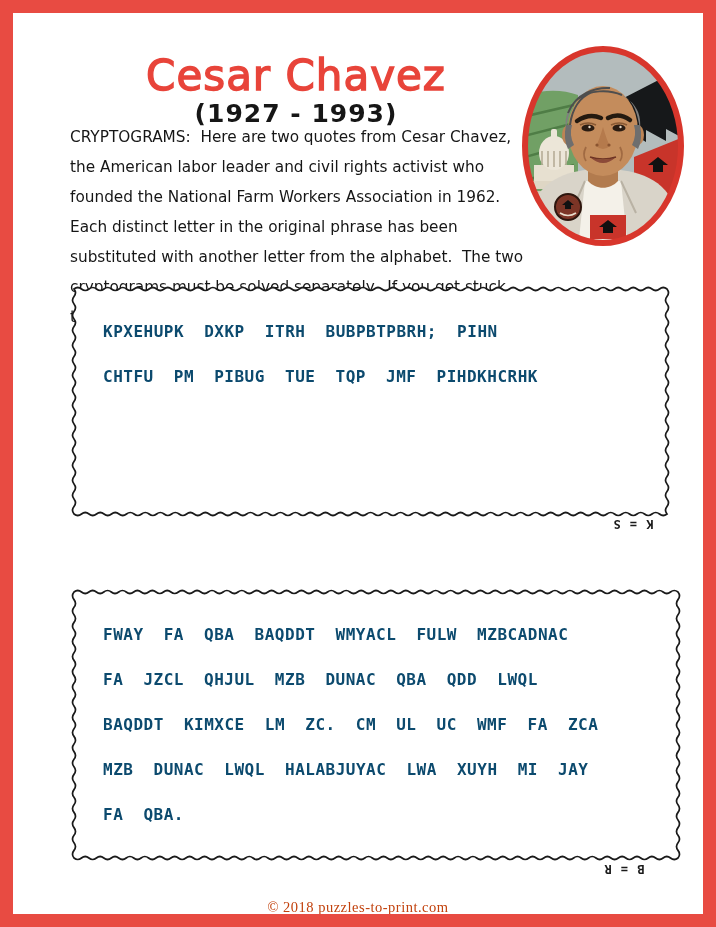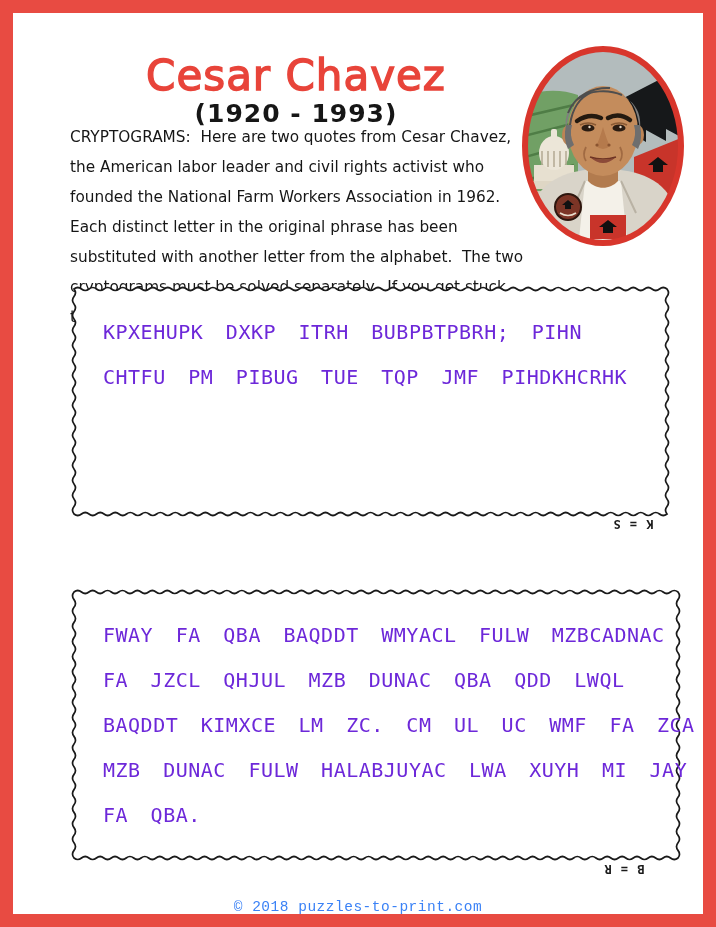--- a/index.html
+++ b/index.html
@@ -37,43 +37,43 @@
   }
   .portrait{position:absolute;left:505px;top:30px;width:170px;height:206px;}
   .puzzle-box{position:absolute;}
   .puzzle-box svg{position:absolute;left:0;top:0;}
   .cipher{
     position:absolute;left:33px;top:24px;right:8px;bottom:8px;
   }
   .cipher-line{
     height:45px;display:flex;align-items:center;
     font-family:"DejaVu Sans Mono","Liberation Mono",monospace;
-    font-size:20px;letter-spacing:0.5px;word-spacing:10px;
-    color:#6d28d9;white-space:nowrap;
+    font-size:16px;letter-spacing:0.5px;word-spacing:10px;
+    color:#0c4a6e;white-space:nowrap;font-weight:bold;
   }
   .clue{
     position:absolute;width:56px;text-align:center;
     font-family:"DejaVu Sans Mono","Liberation Mono",monospace;
     font-size:12px;font-weight:bold;color:#1a1a1a;letter-spacing:1px;
     transform:rotate(180deg);
   }
   .footer{
     position:absolute;left:0;right:0;top:886px;
     text-align:center;
-    font-family:Liberation Mono, monospace;
-    font-size:14.5px;color:#3b82f6;letter-spacing:0.5px;
+    font-family:Liberation Serif, serif;
+    font-size:14.5px;color:#c2410c;letter-spacing:0.5px;
   }
 </style>
 </head>
 <body>
 
 <div class="page">
 
   <div class="title">Cesar Chavez</div>
-  <div class="years">(1920 - 1993)</div>
+  <div class="years">(1927 - 1993)</div>
 
   <div class="portrait">
     <svg width="170" height="206" viewBox="0 0 170 206">
       <defs>
         <clipPath id="oval">
             <ellipse cx="85" cy="103" rx="76" ry="95"></ellipse>
           </clipPath>
       </defs>
       <g clip-path="url(#oval)">
         <rect x="0" y="0" width="170" height="206" fill="#b3bcbd"></rect>
@@ -165,21 +165,21 @@
   </div>
 
   <div class="puzzle-box" style="left:57px;top:575px;width:612px;height:274px;">
     <svg class="wavy-border" width="612" height="274" viewBox="0 0 612 274">
         <path d="M4 4 Q7.7 1.0 11.5 4.0 Q15.2 7.0 18.9 4.0 Q22.6 1.0 26.4 4.0 Q30.1 7.0 33.8 4.0 Q37.6 1.0 41.3 4.0 Q45.0 7.0 48.7 4.0 Q52.5 1.0 56.2 4.0 Q59.9 7.0 63.7 4.0 Q67.4 1.0 71.1 4.0 Q74.8 7.0 78.6 4.0 Q82.3 1.0 86.0 4.0 Q89.8 7.0 93.5 4.0 Q97.2 1.0 100.9 4.0 Q104.7 7.0 108.4 4.0 Q112.1 1.0 115.9 4.0 Q119.6 7.0 123.3 4.0 Q127.0 1.0 130.8 4.0 Q134.5 7.0 138.2 4.0 Q142.0 1.0 145.7 4.0 Q149.4 7.0 153.1 4.0 Q156.9 1.0 160.6 4.0 Q164.3 7.0 168.0 4.0 Q171.8 1.0 175.5 4.0 Q179.2 7.0 183.0 4.0 Q186.7 1.0 190.4 4.0 Q194.1 7.0 197.9 4.0 Q201.6 1.0 205.3 4.0 Q209.1 7.0 212.8 4.0 Q216.5 1.0 220.2 4.0 Q224.0 7.0 227.7 4.0 Q231.4 1.0 235.2 4.0 Q238.9 7.0 242.6 4.0 Q246.3 1.0 250.1 4.0 Q253.8 7.0 257.5 4.0 Q261.3 1.0 265.0 4.0 Q268.7 7.0 272.4 4.0 Q276.2 1.0 279.9 4.0 Q283.6 7.0 287.4 4.0 Q291.1 1.0 294.8 4.0 Q298.5 7.0 302.3 4.0 Q306.0 1.0 309.7 4.0 Q313.5 7.0 317.2 4.0 Q320.9 1.0 324.6 4.0 Q328.4 7.0 332.1 4.0 Q335.8 1.0 339.6 4.0 Q343.3 7.0 347.0 4.0 Q350.7 1.0 354.5 4.0 Q358.2 7.0 361.9 4.0 Q365.7 1.0 369.4 4.0 Q373.1 7.0 376.8 4.0 Q380.6 1.0 384.3 4.0 Q388.0 7.0 391.8 4.0 Q395.5 1.0 399.2 4.0 Q402.9 7.0 406.7 4.0 Q410.4 1.0 414.1 4.0 Q417.9 7.0 421.6 4.0 Q425.3 1.0 429.0 4.0 Q432.8 7.0 436.5 4.0 Q440.2 1.0 444.0 4.0 Q447.7 7.0 451.4 4.0 Q455.1 1.0 458.9 4.0 Q462.6 7.0 466.3 4.0 Q470.0 1.0 473.8 4.0 Q477.5 7.0 481.2 4.0 Q485.0 1.0 488.7 4.0 Q492.4 7.0 496.1 4.0 Q499.9 1.0 503.6 4.0 Q507.3 7.0 511.1 4.0 Q514.8 1.0 518.5 4.0 Q522.2 7.0 526.0 4.0 Q529.7 1.0 533.4 4.0 Q537.2 7.0 540.9 4.0 Q544.6 1.0 548.3 4.0 Q552.1 7.0 555.8 4.0 Q559.5 1.0 563.3 4.0 Q567.0 7.0 570.7 4.0 Q574.4 1.0 578.2 4.0 Q581.9 7.0 585.6 4.0 Q589.4 1.0 593.1 4.0 Q596.8 7.0 600.5 4.0 Q604.3 1.0 608.0 4.0 Q611.0 7.8 608.0 11.6 Q605.0 15.4 608.0 19.2 Q611.0 23.0 608.0 26.8 Q605.0 30.6 608.0 34.4 Q611.0 38.2 608.0 42.0 Q605.0 45.8 608.0 49.6 Q611.0 53.4 608.0 57.2 Q605.0 61.0 608.0 64.8 Q611.0 68.6 608.0 72.4 Q605.0 76.2 608.0 80.0 Q611.0 83.8 608.0 87.6 Q605.0 91.4 608.0 95.2 Q611.0 99.0 608.0 102.8 Q605.0 106.6 608.0 110.4 Q611.0 114.2 608.0 118.0 Q605.0 121.8 608.0 125.6 Q611.0 129.4 608.0 133.2 Q605.0 137.0 608.0 140.8 Q611.0 144.6 608.0 148.4 Q605.0 152.2 608.0 156.0 Q611.0 159.8 608.0 163.6 Q605.0 167.4 608.0 171.2 Q611.0 175.0 608.0 178.8 Q605.0 182.6 608.0 186.4 Q611.0 190.2 608.0 194.0 Q605.0 197.8 608.0 201.6 Q611.0 205.4 608.0 209.2 Q605.0 213.0 608.0 216.8 Q611.0 220.6 608.0 224.4 Q605.0 228.2 608.0 232.0 Q611.0 235.8 608.0 239.6 Q605.0 243.4 608.0 247.2 Q611.0 251.0 608.0 254.8 Q605.0 258.6 608.0 262.4 Q611.0 266.2 608.0 270.0 Q604.3 273.0 600.5 270.0 Q596.8 267.0 593.1 270.0 Q589.4 273.0 585.6 270.0 Q581.9 267.0 578.2 270.0 Q574.4 273.0 570.7 270.0 Q567.0 267.0 563.3 270.0 Q559.5 273.0 555.8 270.0 Q552.1 267.0 548.3 270.0 Q544.6 273.0 540.9 270.0 Q537.2 267.0 533.4 270.0 Q529.7 273.0 526.0 270.0 Q522.2 267.0 518.5 270.0 Q514.8 273.0 511.1 270.0 Q507.3 267.0 503.6 270.0 Q499.9 273.0 496.1 270.0 Q492.4 267.0 488.7 270.0 Q485.0 273.0 481.2 270.0 Q477.5 267.0 473.8 270.0 Q470.0 273.0 466.3 270.0 Q462.6 267.0 458.9 270.0 Q455.1 273.0 451.4 270.0 Q447.7 267.0 444.0 270.0 Q440.2 273.0 436.5 270.0 Q432.8 267.0 429.0 270.0 Q425.3 273.0 421.6 270.0 Q417.9 267.0 414.1 270.0 Q410.4 273.0 406.7 270.0 Q402.9 267.0 399.2 270.0 Q395.5 273.0 391.8 270.0 Q388.0 267.0 384.3 270.0 Q380.6 273.0 376.8 270.0 Q373.1 267.0 369.4 270.0 Q365.7 273.0 361.9 270.0 Q358.2 267.0 354.5 270.0 Q350.7 273.0 347.0 270.0 Q343.3 267.0 339.6 270.0 Q335.8 273.0 332.1 270.0 Q328.4 267.0 324.6 270.0 Q320.9 273.0 317.2 270.0 Q313.5 267.0 309.7 270.0 Q306.0 273.0 302.3 270.0 Q298.5 267.0 294.8 270.0 Q291.1 273.0 287.4 270.0 Q283.6 267.0 279.9 270.0 Q276.2 273.0 272.4 270.0 Q268.7 267.0 265.0 270.0 Q261.3 273.0 257.5 270.0 Q253.8 267.0 250.1 270.0 Q246.3 273.0 242.6 270.0 Q238.9 267.0 235.2 270.0 Q231.4 273.0 227.7 270.0 Q224.0 267.0 220.2 270.0 Q216.5 273.0 212.8 270.0 Q209.1 267.0 205.3 270.0 Q201.6 273.0 197.9 270.0 Q194.1 267.0 190.4 270.0 Q186.7 273.0 183.0 270.0 Q179.2 267.0 175.5 270.0 Q171.8 273.0 168.0 270.0 Q164.3 267.0 160.6 270.0 Q156.9 273.0 153.1 270.0 Q149.4 267.0 145.7 270.0 Q142.0 273.0 138.2 270.0 Q134.5 267.0 130.8 270.0 Q127.0 273.0 123.3 270.0 Q119.6 267.0 115.9 270.0 Q112.1 273.0 108.4 270.0 Q104.7 267.0 100.9 270.0 Q97.2 273.0 93.5 270.0 Q89.8 267.0 86.0 270.0 Q82.3 273.0 78.6 270.0 Q74.8 267.0 71.1 270.0 Q67.4 273.0 63.7 270.0 Q59.9 267.0 56.2 270.0 Q52.5 273.0 48.7 270.0 Q45.0 267.0 41.3 270.0 Q37.6 273.0 33.8 270.0 Q30.1 267.0 26.4 270.0 Q22.6 273.0 18.9 270.0 Q15.2 267.0 11.5 270.0 Q7.7 273.0 4.0 270.0 Q1.0 266.2 4.0 262.4 Q7.0 258.6 4.0 254.8 Q1.0 251.0 4.0 247.2 Q7.0 243.4 4.0 239.6 Q1.0 235.8 4.0 232.0 Q7.0 228.2 4.0 224.4 Q1.0 220.6 4.0 216.8 Q7.0 213.0 4.0 209.2 Q1.0 205.4 4.0 201.6 Q7.0 197.8 4.0 194.0 Q1.0 190.2 4.0 186.4 Q7.0 182.6 4.0 178.8 Q1.0 175.0 4.0 171.2 Q7.0 167.4 4.0 163.6 Q1.0 159.8 4.0 156.0 Q7.0 152.2 4.0 148.4 Q1.0 144.6 4.0 140.8 Q7.0 137.0 4.0 133.2 Q1.0 129.4 4.0 125.6 Q7.0 121.8 4.0 118.0 Q1.0 114.2 4.0 110.4 Q7.0 106.6 4.0 102.8 Q1.0 99.0 4.0 95.2 Q7.0 91.4 4.0 87.6 Q1.0 83.8 4.0 80.0 Q7.0 76.2 4.0 72.4 Q1.0 68.6 4.0 64.8 Q7.0 61.0 4.0 57.2 Q1.0 53.4 4.0 49.6 Q7.0 45.8 4.0 42.0 Q1.0 38.2 4.0 34.4 Q7.0 30.6 4.0 26.8 Q1.0 23.0 4.0 19.2 Q7.0 15.4 4.0 11.6 Q1.0 7.8 4.0 4.0 Z" fill="#ffffff" stroke="#1a1a1a" stroke-width="1.7"></path>
       </svg>
     <div class="cipher">
         <div class="cipher-line">FWAY FA QBA BAQDDT WMYACL FULW MZBCADNAC</div>
         <div class="cipher-line">FA JZCL QHJUL MZB DUNAC QBA QDD LWQL</div>
         <div class="cipher-line">BAQDDT KIMXCE LM ZC. CM UL UC WMF FA ZCA</div>
-        <div class="cipher-line">MZB DUNAC FULW HALABJUYAC LWA XUYH MI JAY</div>
+        <div class="cipher-line">MZB DUNAC LWQL HALABJUYAC LWA XUYH MI JAY</div>
         <div class="cipher-line">FA QBA.</div>
       </div>
   </div>
   <div class="clue" style="left:583px;top:849px;">
     <span>B = R</span>
   </div>
 
   <div class="footer">© 2018 puzzles-to-print.com</div>
 </div>
 

